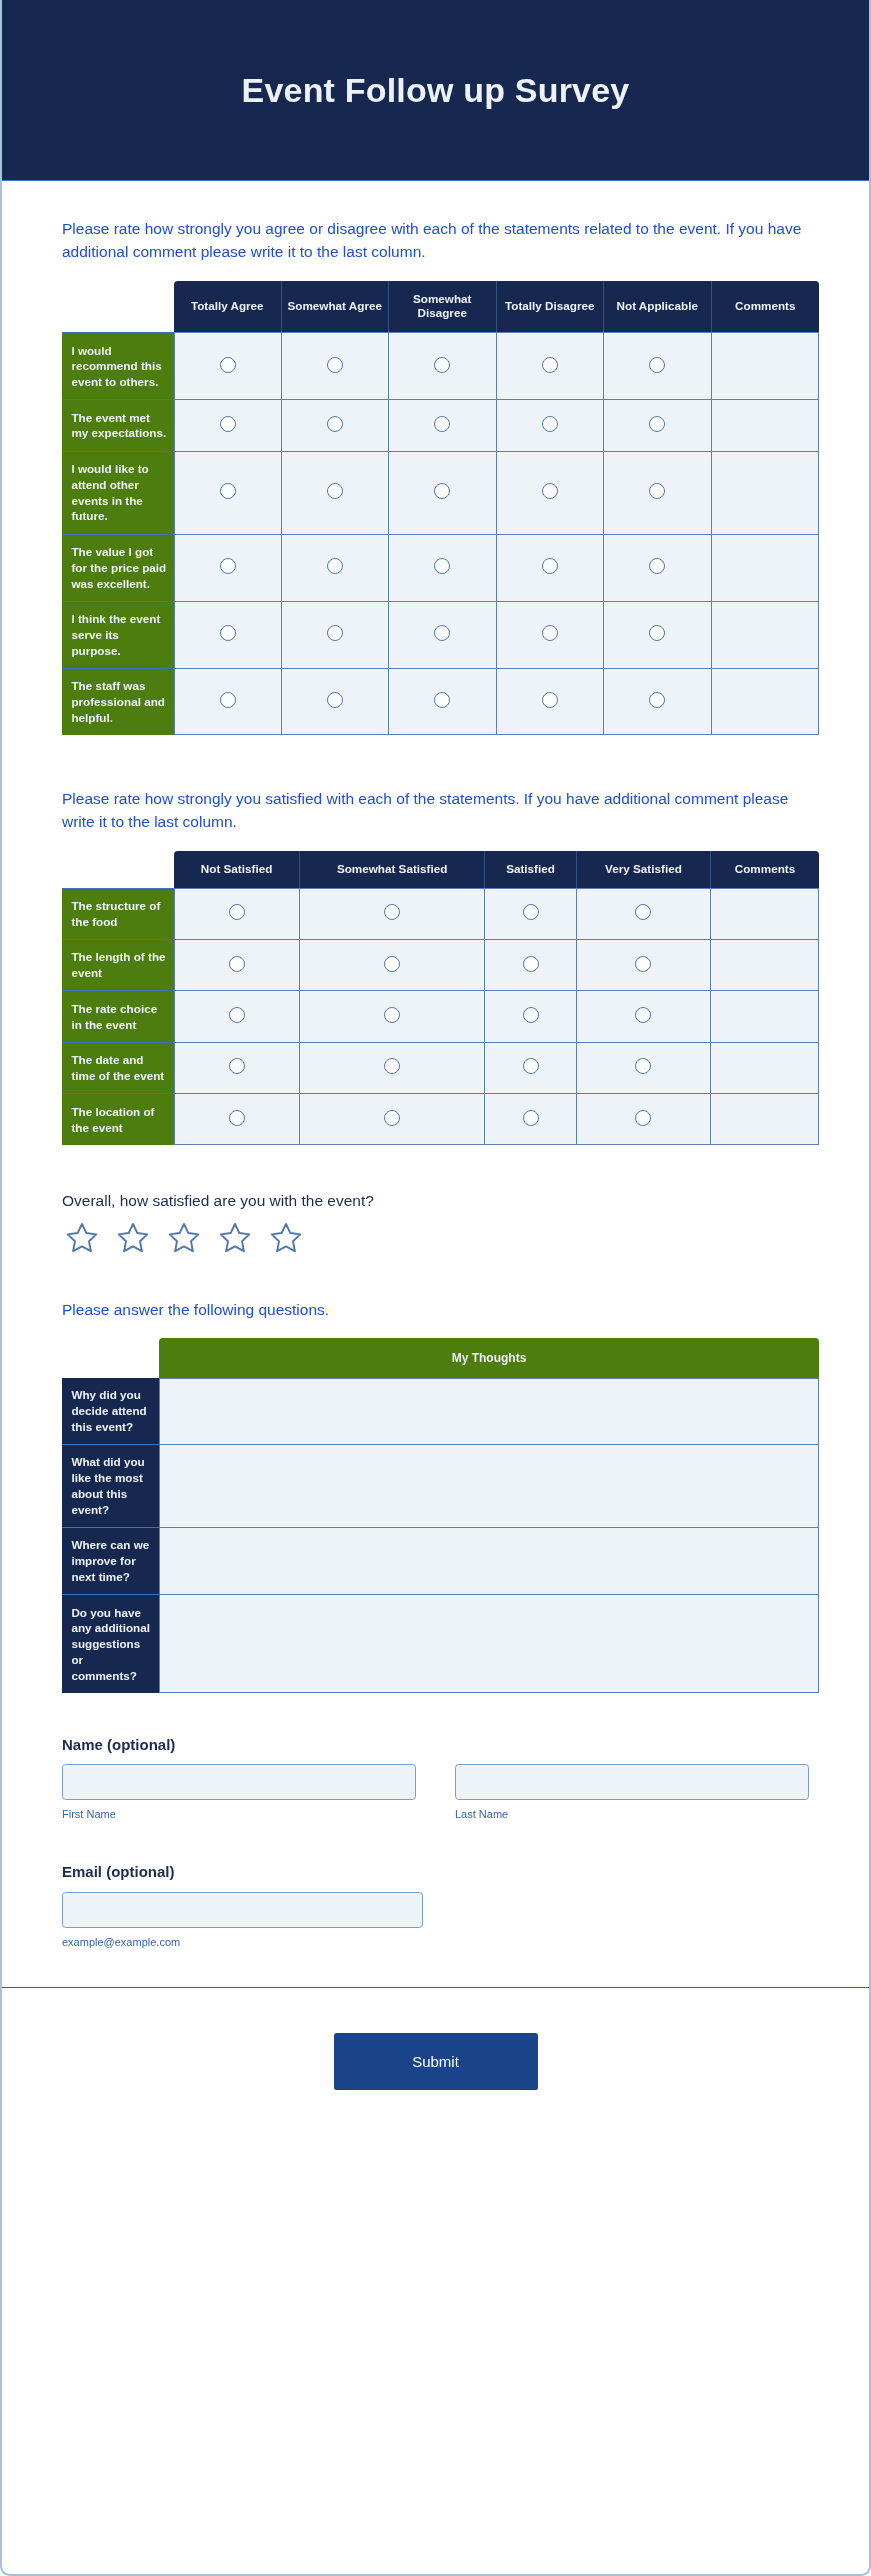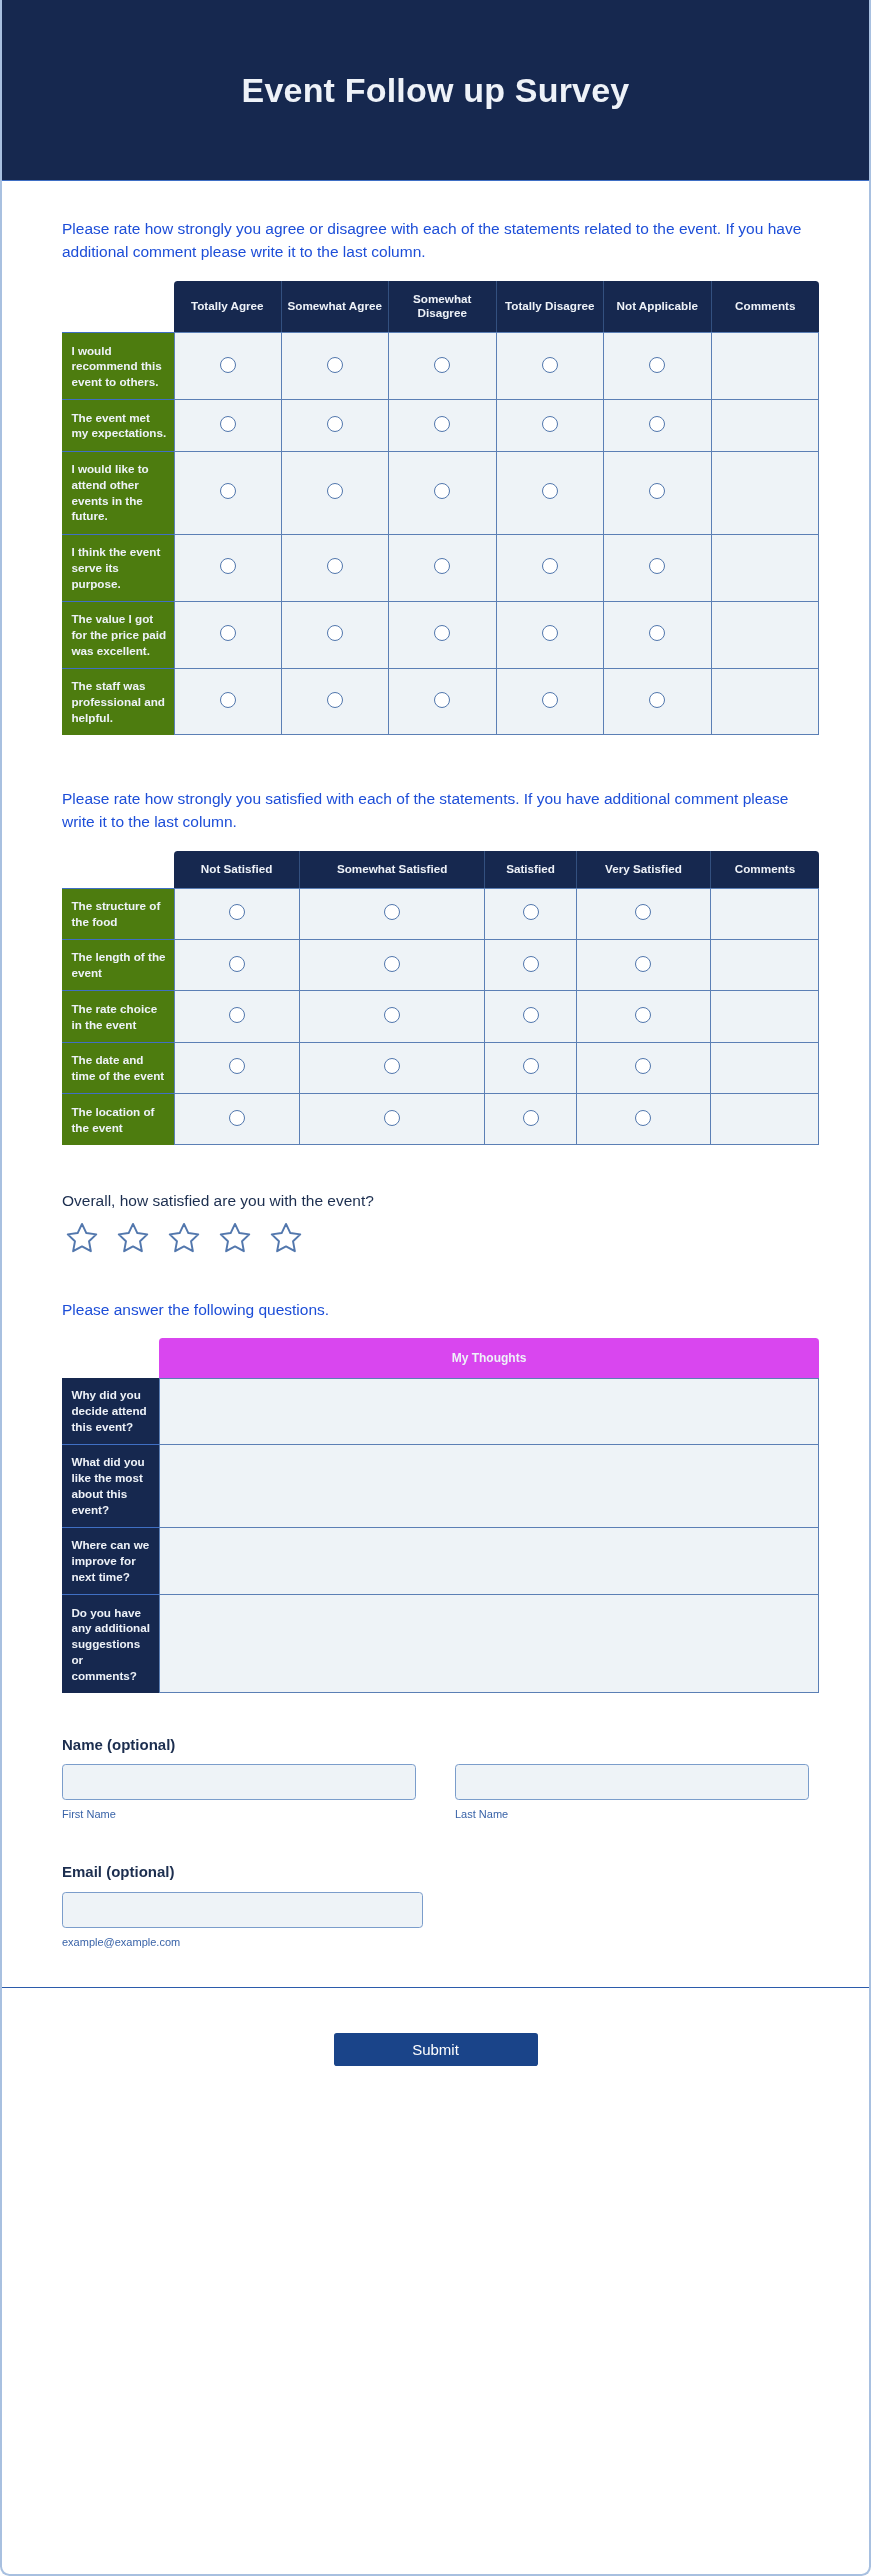--- a/index.html
+++ b/index.html
@@ -140,21 +140,21 @@
   
   table.thoughts {
     border-collapse: separate;
     border-spacing: 0;
     width: 757px;
     table-layout: fixed;
     margin-top: 17px;
   }
   table.thoughts th.corner { width: 97px; background: transparent; border: none; }
   table.thoughts thead th.my-thoughts {
-    background: #d946ef;
+    background: #4d7c0f;
     color: #eef2f8;
     font-size: 12px;
     font-weight: bold;
     text-align: center;
     padding: 13px 5.6px;
     border-radius: 3.7px 3.7px 0 0;
   }
   table.thoughts td.rowlabel {
     background: #16284f;
     color: #eef2f8;
@@ -215,21 +215,21 @@
     display: flex;
     justify-content: center;
     padding: 45px 0 60px 0;
   }
   .submit-btn {
     background: #1a4489;
     color: #ffffff;
     border: none;
     font-family: "Liberation Sans", sans-serif;
     font-size: 15px;
-    padding: 8px 0;
+    padding: 20px 0;
     width: 204px;
     border-radius: 2.8px;
     cursor: pointer;
   }
 </style>
 </head>
 <body>
 
 <div class="page">
 
@@ -275,30 +275,30 @@
         <tr>
           <td class="rowlabel">I would like to attend other events in the future.</td>
           <td class="cell firstcol"><span class="radio"></span></td>
           <td class="cell"><span class="radio"></span></td>
           <td class="cell"><span class="radio"></span></td>
           <td class="cell"><span class="radio"></span></td>
           <td class="cell"><span class="radio"></span></td>
           <td class="cell"></td>
         </tr>
         <tr>
+          <td class="rowlabel">The value I got for the price paid was excellent.</td>
+          <td class="cell firstcol"><span class="radio"></span></td>
+          <td class="cell"><span class="radio"></span></td>
+          <td class="cell"><span class="radio"></span></td>
+          <td class="cell"><span class="radio"></span></td>
+          <td class="cell"><span class="radio"></span></td>
+          <td class="cell"></td>
+        </tr>
+        <tr>
           <td class="rowlabel">I think the event serve its purpose.</td>
-          <td class="cell firstcol"><span class="radio"></span></td>
-          <td class="cell"><span class="radio"></span></td>
-          <td class="cell"><span class="radio"></span></td>
-          <td class="cell"><span class="radio"></span></td>
-          <td class="cell"><span class="radio"></span></td>
-          <td class="cell"></td>
-        </tr>
-        <tr>
-          <td class="rowlabel">The value I got for the price paid was excellent.</td>
           <td class="cell firstcol"><span class="radio"></span></td>
           <td class="cell"><span class="radio"></span></td>
           <td class="cell"><span class="radio"></span></td>
           <td class="cell"><span class="radio"></span></td>
           <td class="cell"><span class="radio"></span></td>
           <td class="cell"></td>
         </tr>
         <tr>
           <td class="rowlabel">The staff was professional and helpful.</td>
           <td class="cell firstcol"><span class="radio"></span></td>

